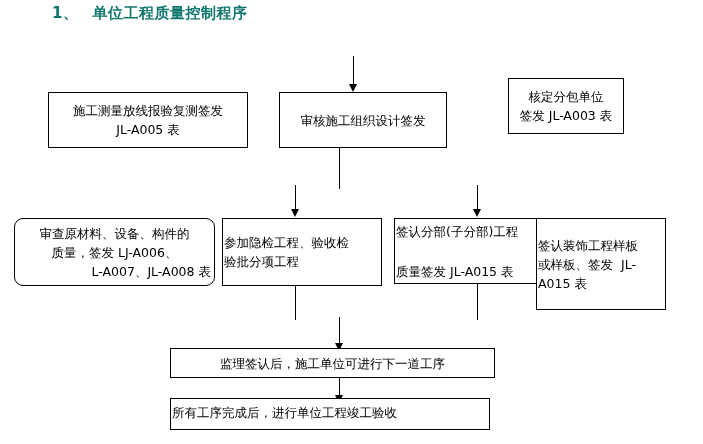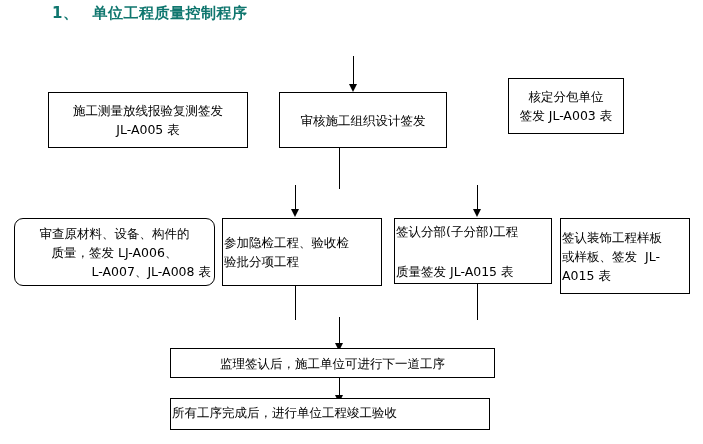--- a/index.html
+++ b/index.html
@@ -109,21 +109,21 @@
   <div class="node l" style="left:222px; top:218px; width:160px; height:68px;">
     <span class="ln">参加隐检工程、验收检</span>
     <span class="ln">验批分项工程</span>
   </div>
 
   <div class="node l" style="left:394px; top:218px; width:158px; height:66px;gap:21px;">
     <span class="ln">签认分部(子分部)工程</span>
     <span class="ln">质量签发 JL-A015 表</span>
   </div>
 
-  <div class="node l" style="left:560px; top:218px; width:130px; height:76px;">
+  <div class="node l" style="left:536px; top:218px; width:130px; height:92px;">
     <span class="ln">签认装饰工程样板</span>
     <span class="ln">或样板、签发  JL-</span>
     <span class="ln">A015 表</span>
   </div>
 
   <div class="vline" style="left:295px; top:286px; height:34px;"></div>
   <div class="vline" style="left:477px; top:284px; height:36px;"></div>
 
   <div class="vline" style="left:339px; top:317px; height:28px;"></div>
   <div class="arrow-head" style="left:335px; top:343px;"></div>

